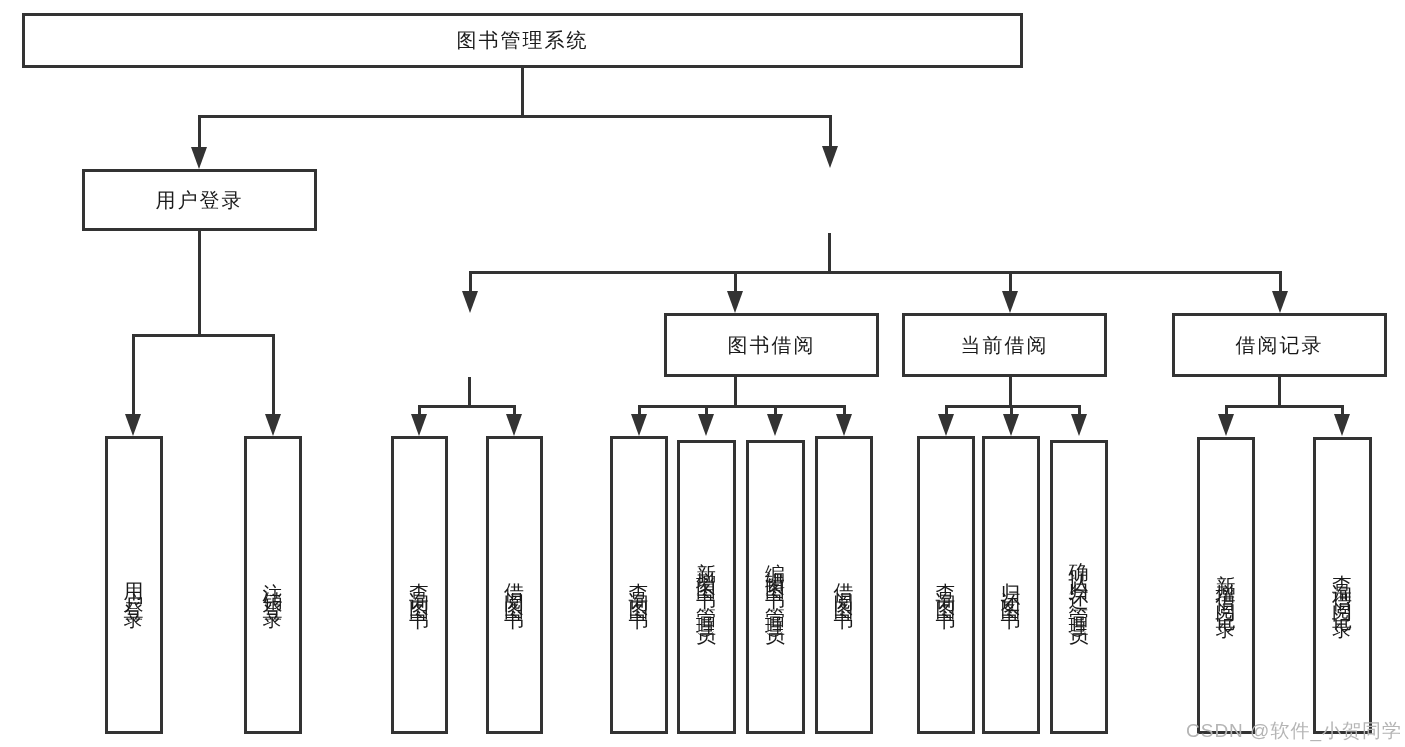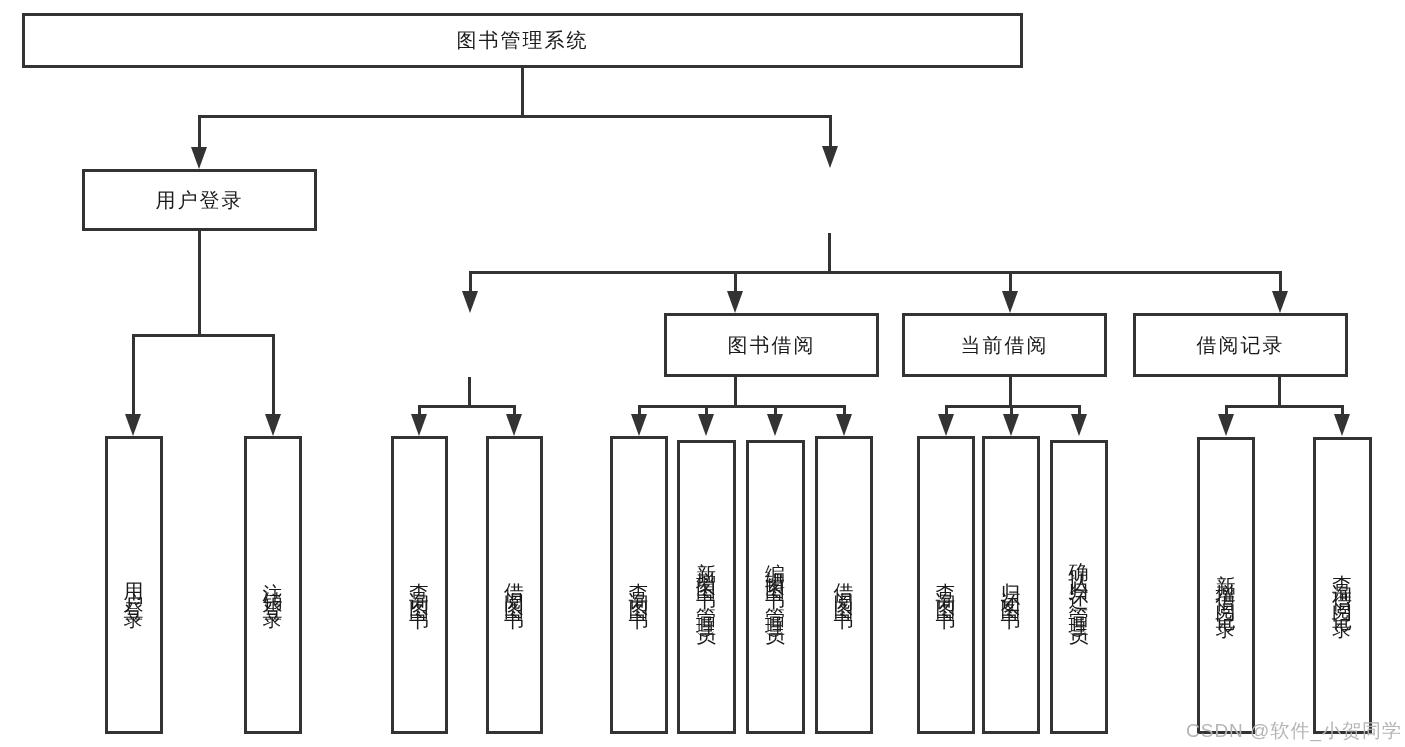--- a/index.html
+++ b/index.html
@@ -89,21 +89,21 @@
   <div class="ah" style="left:462px; top:291px;"></div>
   <div class="ln" style="left:734px; top:271px; width:3px; height:22px;"></div>
   <div class="ah" style="left:727px; top:291px;"></div>
   <div class="ln" style="left:1009px; top:271px; width:3px; height:22px;"></div>
   <div class="ah" style="left:1002px; top:291px;"></div>
   <div class="ln" style="left:1279px; top:271px; width:3px; height:22px;"></div>
   <div class="ah" style="left:1272px; top:291px;"></div>
 
   <div class="node" style="left:628px; top:313px; width:215px; height:64px;margin-left:36px;">图书借阅</div>
   <div class="node" style="left:902px; top:313px; width:205px; height:64px;">当前借阅</div>
-  <div class="node" style="left:1133px; top:313px; width:215px; height:64px;">借阅记录</div>
+  <div class="node" style="left:1172px; top:313px; width:215px; height:64px;">借阅记录</div>
 
   <div class="ln" style="left:468px; top:377px; width:3px; height:30px;"></div>
   <div class="ln" style="left:418px; top:405px; width:98px; height:3px;"></div>
   <div class="ln" style="left:418px; top:405px; width:3px; height:11px;"></div>
   <div class="ah" style="left:411px; top:414px;"></div>
   <div class="ln" style="left:513px; top:405px; width:3px; height:11px;"></div>
   <div class="ah" style="left:506px; top:414px;"></div>
 
   <div class="ln" style="left:734px; top:377px; width:3px; height:30px;"></div>
   <div class="ln" style="left:638px; top:405px; width:208px; height:3px;"></div>

